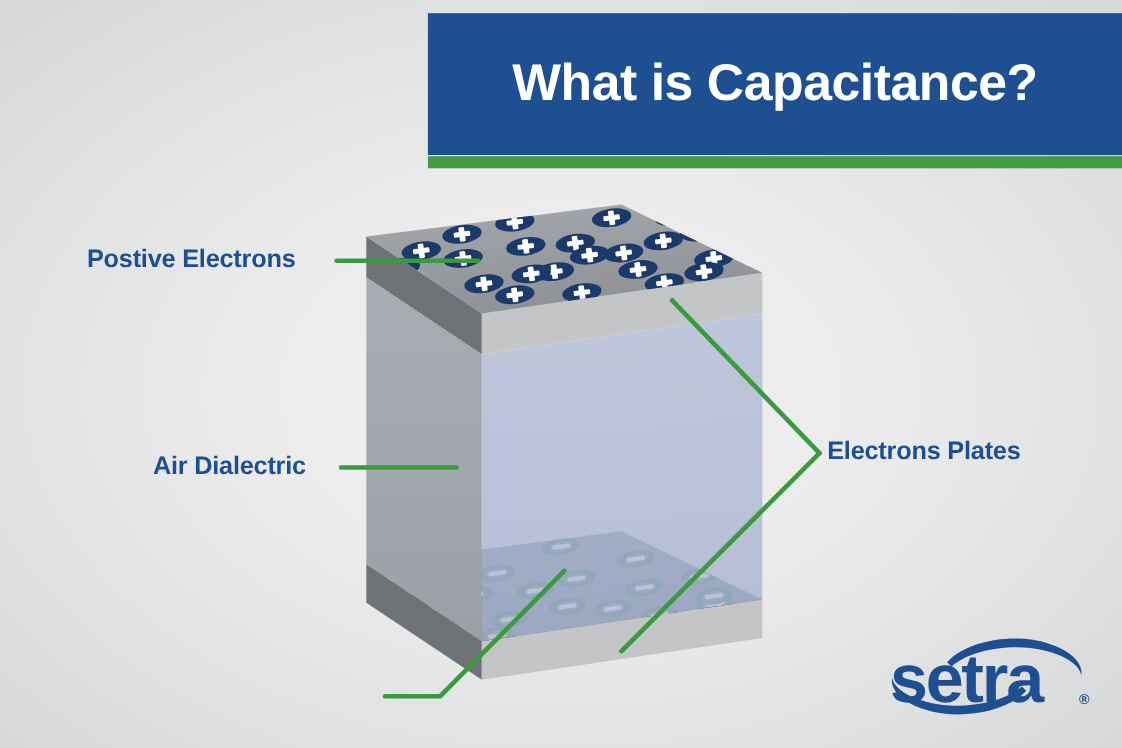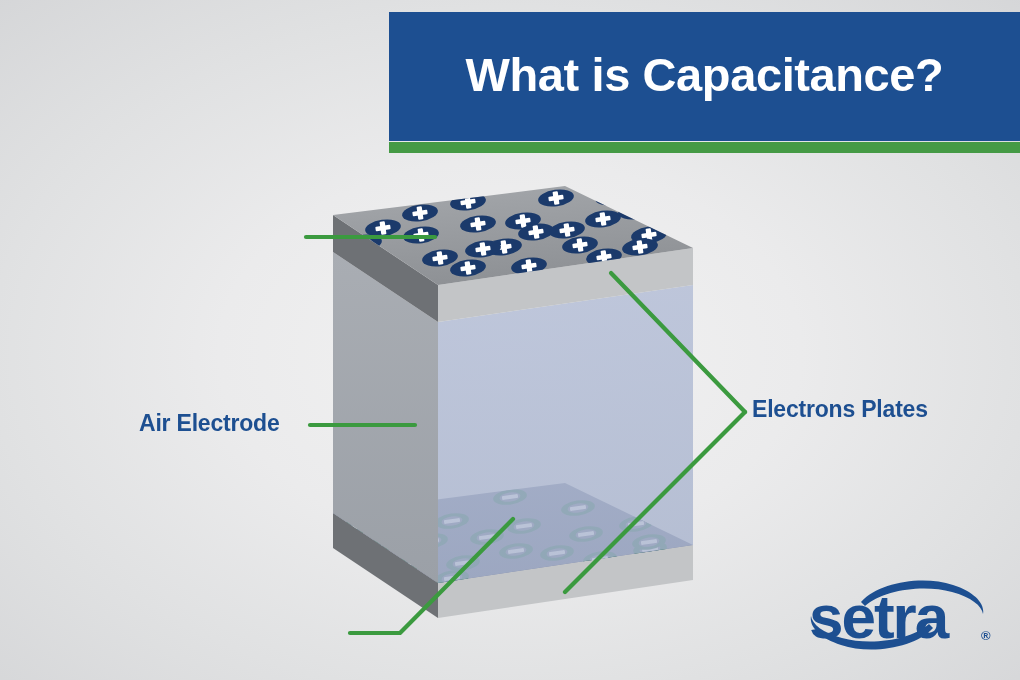--- a/index.html
+++ b/index.html
@@ -319,22 +319,23 @@
       <path d="M 350,633 L 400,633 L 513,519"></path>
     </g>
   </svg>
 
   <div id="banner-wrap" class="abs">
     <div id="banner-blue"></div>
     <div id="banner-title">What is Capacitance?</div>
     <div id="banner-green"></div>
   </div>
 
-
-  <div id="label-dielectric" class="abs callout-label">Air Electrode</div>
+  <div id="label-positive" class="abs callout-label">Postive Electrons</div>
+
+  <div id="label-dielectric" class="abs callout-label">Air Dialectric</div>
 
   <div id="label-electrode" class="abs callout-label">Electrons Plates</div>
 
 
   <svg id="logo" class="abs" viewBox="0 0 205 78">
 
     <path d="M 66,26 C 84,6 128,-1 158,9 C 180,16 190,28 188,38 C 187,30 176,21 157,16 C 128,8 88,14 70,30 Z" fill="#1d4f91"></path>
 
     <path d="M 138,52 C 120,72 76,79 46,69 C 24,62 14,50 16,40 C 17,48 28,57 47,62 C 76,70 116,64 134,48 Z" fill="#1d4f91"></path>
 

